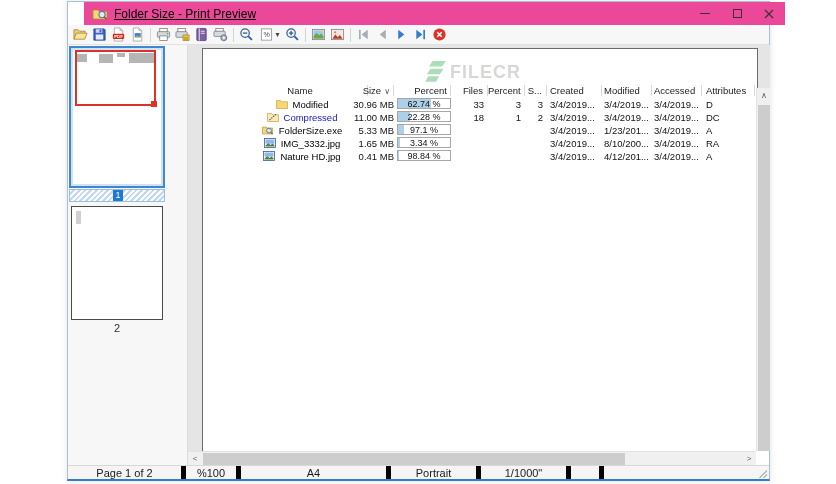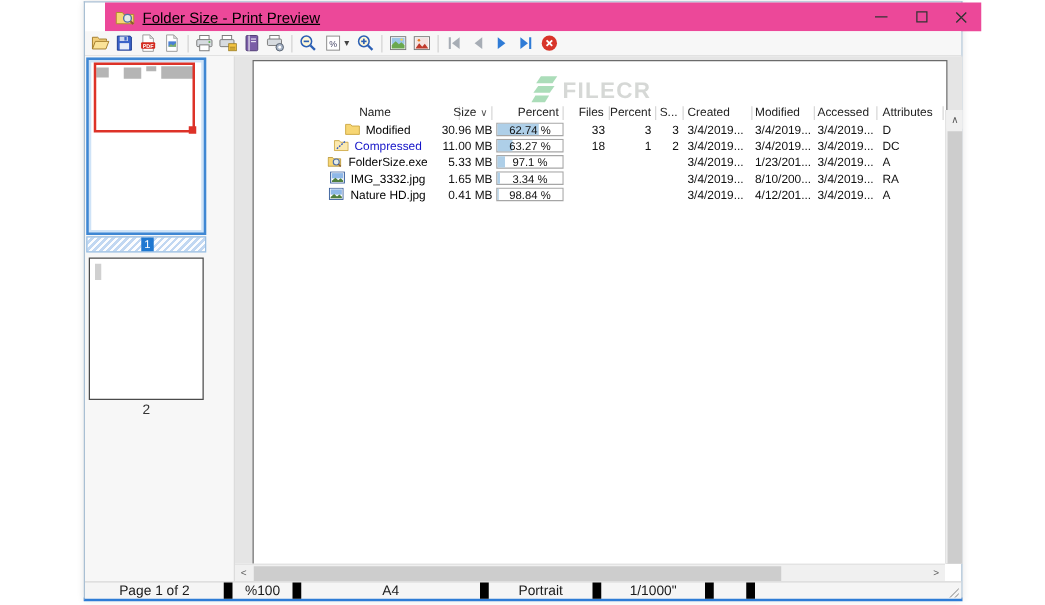--- a/index.html
+++ b/index.html
@@ -80,21 +80,21 @@
   
   .vscroll { position:absolute; right:0; top:43px; width:14px; height:406px; background:#f0f0f0; border-left:1px solid #e3e3e3; }
   .sb-btn { position:absolute; width:14px; height:15px; color:#5a5a5a; font-size:8px; text-align:center; line-height:15px; background:#f0f0f0; }
   .vthumb { position:absolute; left:1px; top:17px; width:12px; height:358px; background:#cdcdcd; }
   .hscroll { position:absolute; left:120px; top:449px; width:568px; height:14px; background:#f0f0f0; border-top:1px solid #e3e3e3; }
   .hthumb { position:absolute; left:15px; top:1px; width:422px; height:12px; background:#cdcdcd; }
 
   
   .statusbar { position:absolute; left:0; top:463px; width:100%; height:14px; background:#f5f5f5; border-top:1px solid #d8d8d8;
                display:flex; font-size:11px; color:#1a1a1a; align-items:center; }
-  .ssec { height:100%; display:flex; align-items:center; justify-content:center; border-right:7px solid #000000; }
+  .ssec { height:100%; display:flex; align-items:center; justify-content:center; border-right:5px solid #000000; }
   .s1 { width:118px; } .s2 { width:55px; } .s3 { width:150px; } .s4 { width:90px; } .s5 { width:90px; } .s6 { width:33px; }
   .s7 { flex:1; border-right:none; position:relative; }
   .grip { position:absolute; right:2px; bottom:1px; width:8px; height:8px;
           background-image:linear-gradient(135deg, transparent 50%, #b9b9b9 50%, #b9b9b9 60%, transparent 60%, transparent 75%, #b9b9b9 75%, #b9b9b9 85%, transparent 85%); }
 </style>
 </head>
 <body>
 
 <div class="window">
 
@@ -316,21 +316,21 @@
               <div class="cell c-mod">3/4/2019...</div>
               <div class="cell c-acc">3/4/2019...</div>
               <div class="cell c-attr">D</div>
             </div>
             <div class="trow">
               <div class="cell c-name"><span class="ficon"><svg viewBox="0 0 12 10">
                     <path d="M0.5 9.5v-8h4l1 1.3h6v6.7z" fill="#fbe9b0" stroke="#c9a33c" stroke-width="0.7"></path>
                     <path d="M2.5 8L9 2.2" stroke="#2a58c8" stroke-width="1.1" stroke-dasharray="1.4 1"></path>
                   </svg></span><span style="color:#1414c8">Compressed</span></div>
               <div class="cell c-size">11.00 MB</div>
-              <div class="cell c-pct"><span class="pctbox"><span class="pctfill" style="width:22.28%;background:#aecfe8"></span><span class="pcttext">63.27 %</span></span></div>
+              <div class="cell c-pct"><span class="pctbox"><span class="pctfill" style="width:22.28%;background:#aecfe8"></span><span class="pcttext">22.28 %</span></span></div>
               <div class="cell c-files">18</div>
               <div class="cell c-fold">1</div>
               <div class="cell c-s">2</div>
               <div class="cell c-created">3/4/2019...</div>
               <div class="cell c-mod">3/4/2019...</div>
               <div class="cell c-acc">3/4/2019...</div>
               <div class="cell c-attr">DC</div>
             </div>
             <div class="trow">
               <div class="cell c-name"><span class="ficon"><svg viewBox="0 0 12 10">

